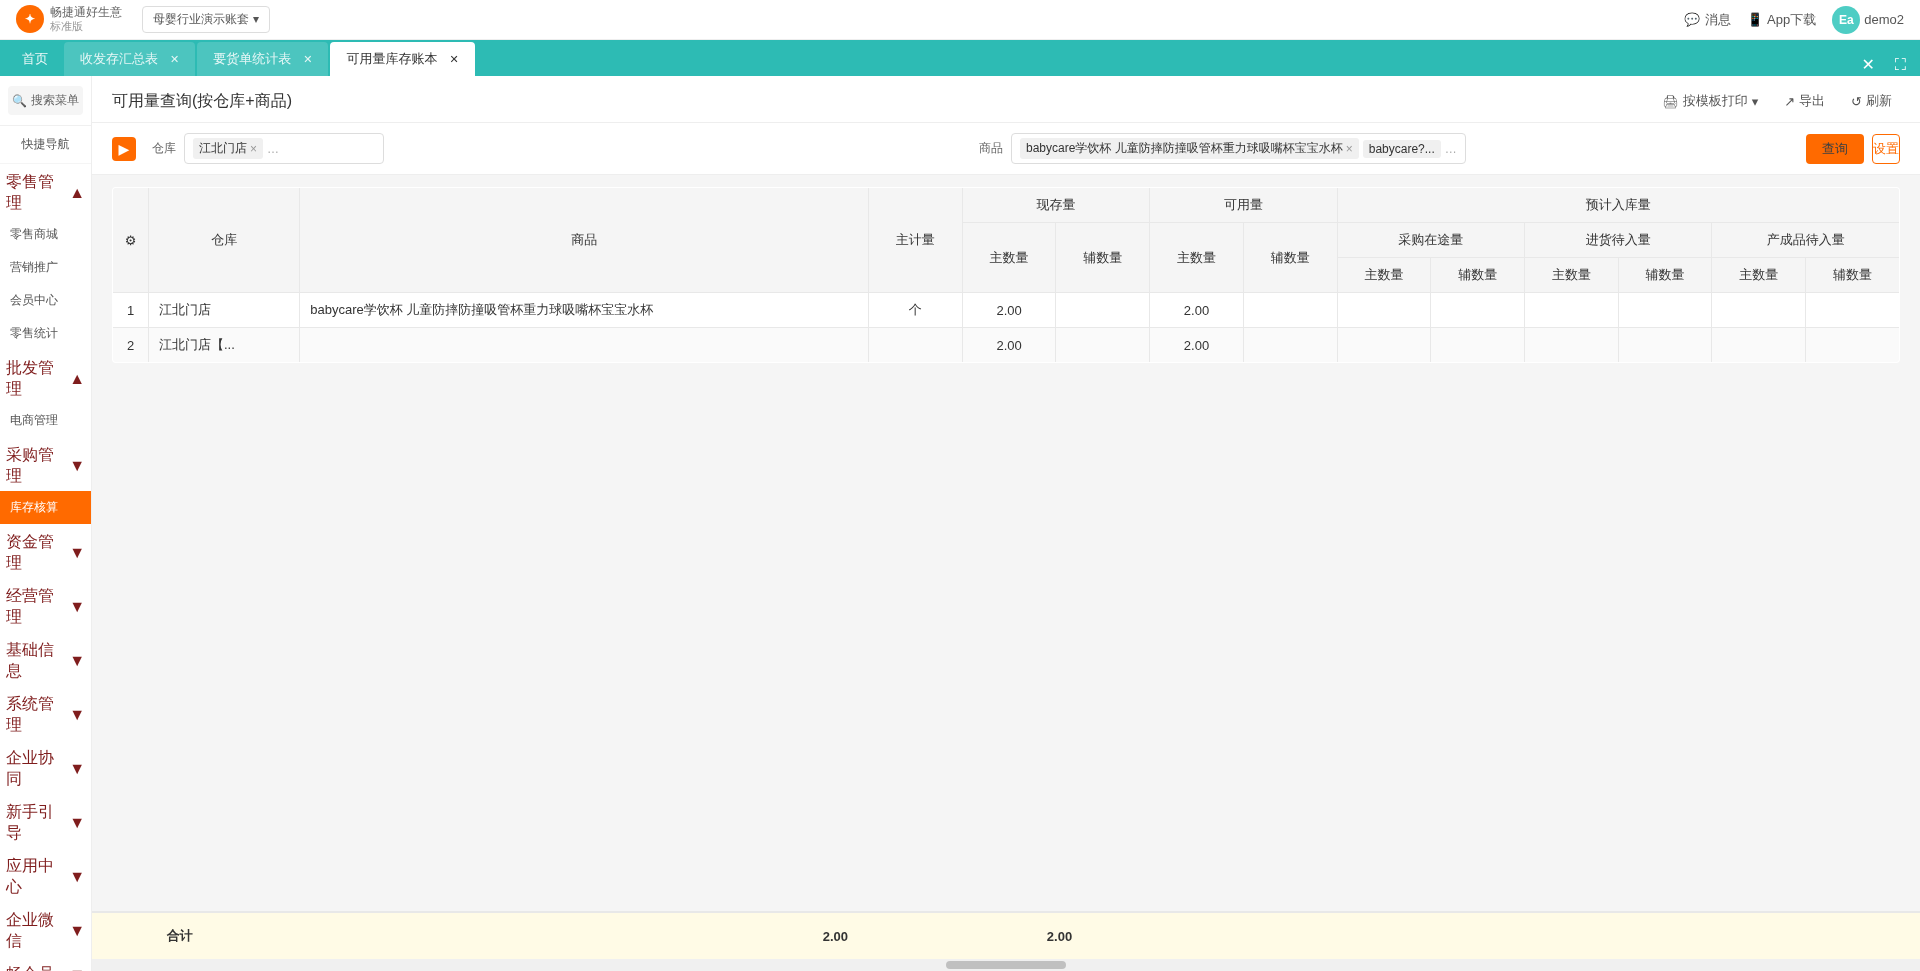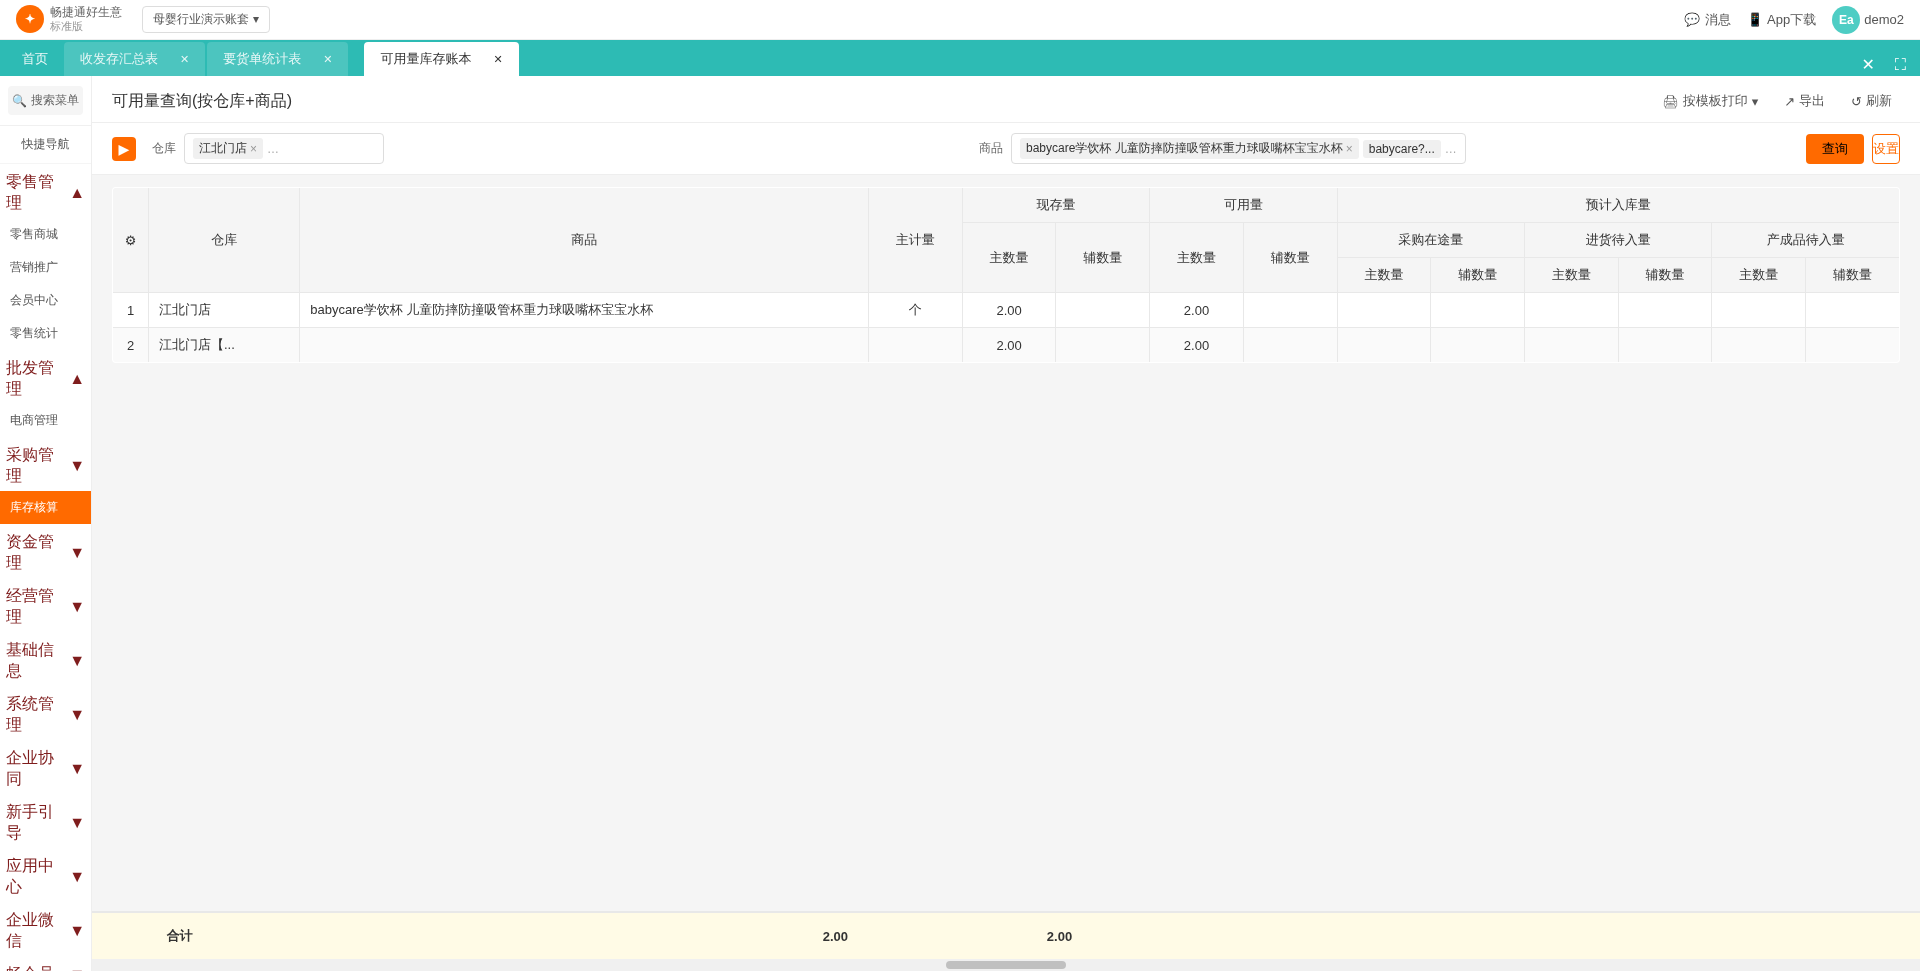--- a/index.html
+++ b/index.html
@@ -12,22 +12,22 @@
     .brand-icon { width: 28px; height: 28px; background: #ff6a00; border-radius: 50%; display: flex; align-items: center; justify-content: center; color: white; font-size: 12px; font-weight: bold; }
     .brand-text { font-size: 12px; color: #666; line-height: 1.2; }
     .brand-sub { font-size: 11px; color: #999; }
     .industry-selector { display: flex; align-items: center; gap: 4px; padding: 4px 10px; border: 1px solid #ddd; border-radius: 4px; cursor: pointer; font-size: 12px; color: #555; margin-left: 12px; }
     .top-bar-right { display: flex; align-items: center; gap: 16px; font-size: 13px; color: #555; }
     .top-bar-right .user-avatar { width: 28px; height: 28px; background: #4ecdc4; border-radius: 50%; display: flex; align-items: center; justify-content: center; color: white; font-size: 12px; font-weight: bold; }
     .top-right-item { display: flex; align-items: center; gap: 4px; cursor: pointer; }
 
     
     .nav-tabs { height: 36px; background: #2dbbb4; display: flex; align-items: flex-end; padding: 0 8px; flex-shrink: 0; gap: 2px; }
-    .nav-tab { padding: 8px 16px; font-size: 13px; cursor: pointer; border-radius: 4px 4px 0 0; display: flex; align-items: center; gap: 18px; color: rgba(255,255,255,0.85); background: rgba(255,255,255,0.15); justify-content: center; }
-    .nav-tab.active { background: #fff; color: #333; font-weight: 500; margin-left: 14px; }
+    .nav-tab { padding: 8px 16px; font-size: 13px; cursor: pointer; border-radius: 4px 4px 0 0; display: flex; align-items: center; gap: 8px; color: rgba(255,255,255,0.85); background: rgba(255,255,255,0.15); justify-content: center; }
+    .nav-tab.active { background: #fff; color: #333; font-weight: 500; }
     .nav-tab .close-btn { font-size: 11px; color: inherit; cursor: pointer; margin-left: 4px; }
     .nav-tab-home { padding: 8px 14px; color: rgba(255,255,255,0.9); cursor: pointer; background: transparent; border-radius: 4px 4px 0 0; }
     .nav-actions { margin-left: auto; display: flex; align-items: center; gap: 8px; }
     .nav-action-btn { color: white; font-size: 16px; cursor: pointer; padding: 2px 6px; }
 
     
     .main-layout { display: flex; flex: 1; overflow: hidden; }
 
     
     .sidebar { width: 92px; background: #fff; border-right: 1px solid #eee; display: flex; flex-direction: column; flex-shrink: 0; overflow-y: auto; }
@@ -50,21 +50,21 @@
     
     .filter-bar { background: #fff; padding: 10px 20px; border-bottom: 1px solid #eee; display: flex; align-items: center; gap: 16px; flex-shrink: 0; }
     .filter-toggle { width: 24px; height: 24px; background: #ff6a00; color: white; border: none; border-radius: 4px; cursor: pointer; display: flex; align-items: center; justify-content: center; font-size: 14px; flex-shrink: 0; }
     .filter-group { display: flex; align-items: center; gap: 8px; flex: 1; }
     .filter-label { font-size: 12px; color: #666; white-space: nowrap; }
     .filter-input-area { display: flex; align-items: center; gap: 4px; border: 1px solid #ddd; border-radius: 4px; padding: 4px 8px; min-width: 200px; max-width: 380px; flex-wrap: wrap; }
     .filter-tag { background: #f0f0f0; border-radius: 3px; padding: 2px 6px; font-size: 12px; display: flex; align-items: center; gap: 3px; }
     .filter-tag .remove { cursor: pointer; color: #999; }
     .filter-more { color: #aaa; font-size: 12px; cursor: pointer; }
     .filter-actions { display: flex; gap: 8px; margin-left: auto; }
-    .btn-query { background: #ff6a00; color: #000000; border: none; padding: 6px 16px; border-radius: 4px; cursor: pointer; font-size: 13px; }
+    .btn-query { background: #ff6a00; color: #404040; border: none; padding: 6px 16px; border-radius: 4px; cursor: pointer; font-size: 13px; }
     .btn-settings { background: white; color: #ff6a00; border: 1px solid #ff6a00; padding: 5px 0; border-radius: 4px; cursor: pointer; font-size: 13px; }
 
     
     .table-container { flex: 1; overflow: auto; padding: 12px 20px; }
     .data-table { width: 100%; border-collapse: collapse; background: white; border-radius: 4px; overflow: hidden; border: 1px solid #e8e8e8; }
     .data-table th, .data-table td { border: 1px solid #e8e8e8; padding: 8px 10px; font-size: 13px; text-align: center; }
     .data-table thead th { background: #f5f5f5; color: #333; font-weight: 500; }
     .data-table .group-header { background: #fafafa; }
     .data-table td.left-align { text-align: left; }
     .col-settings { width: 36px; background: #f5f5f5; }

